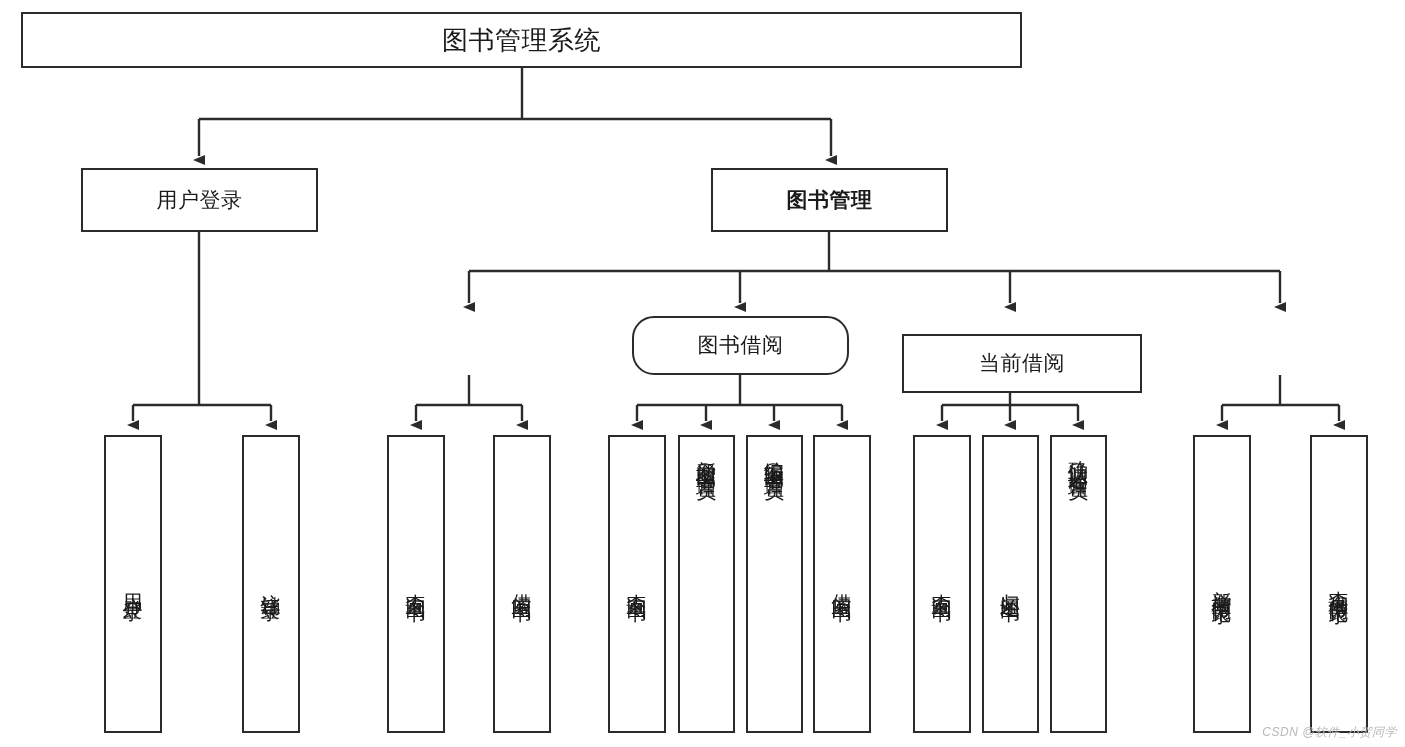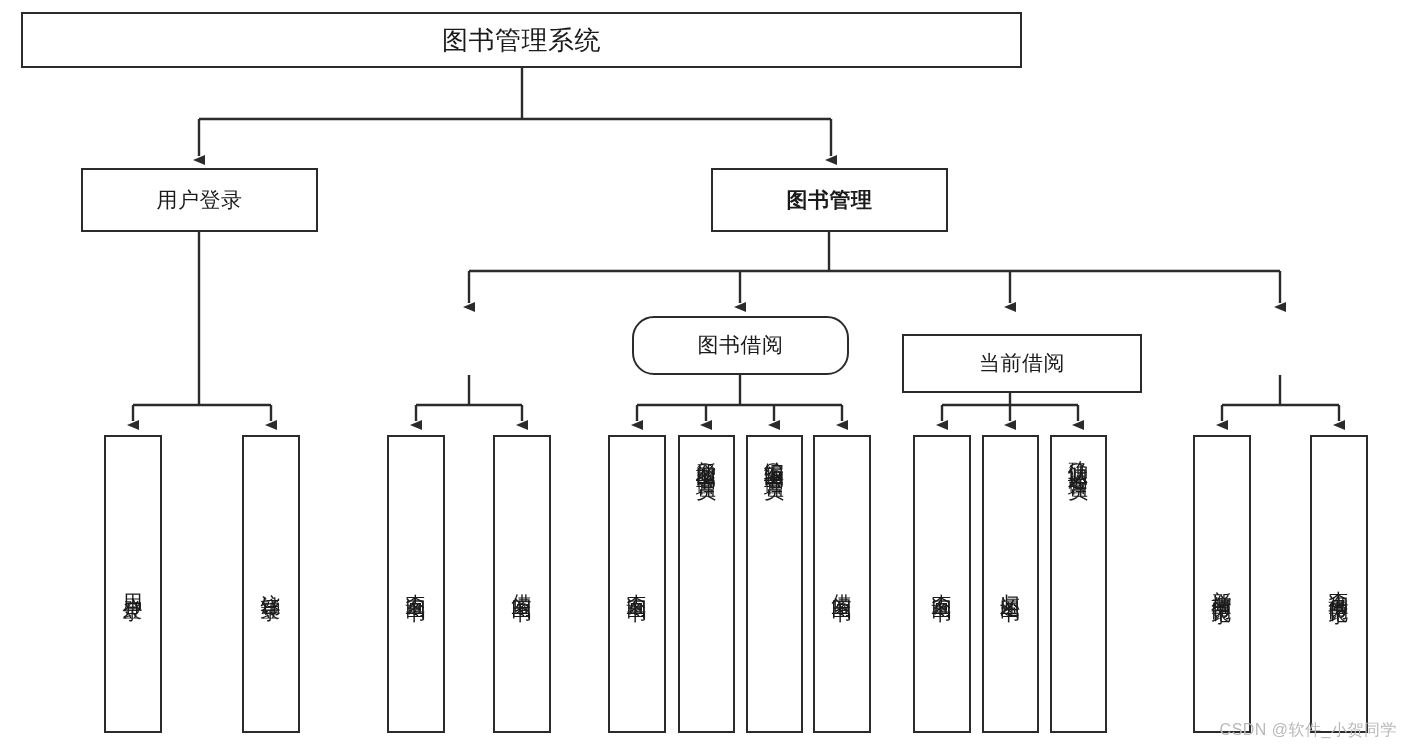--- a/index.html
+++ b/index.html
@@ -61,25 +61,26 @@
     white-space: nowrap;
   }
   .node.v.mid {
     align-items: center;
     padding-top: 0;
   }
   #watermark {
     position: absolute;
     right: 8px;
     bottom: 6px;
-    font-size: 16px;
+    font-size: 12px;
     color: #b9b9b9;
     letter-spacing: 0.5px;
     white-space: nowrap;
     pointer-events: none;
+    font-style: italic;
   }
 </style>
 </head>
 <body>
 
 <div id="canvas">
 
   <svg id="wires" viewBox="0 0 1405 747">
     <defs>
       <marker id="arrow" markerWidth="10" markerHeight="12" refX="1" refY="6" orient="auto" markerUnits="userSpaceOnUse">

